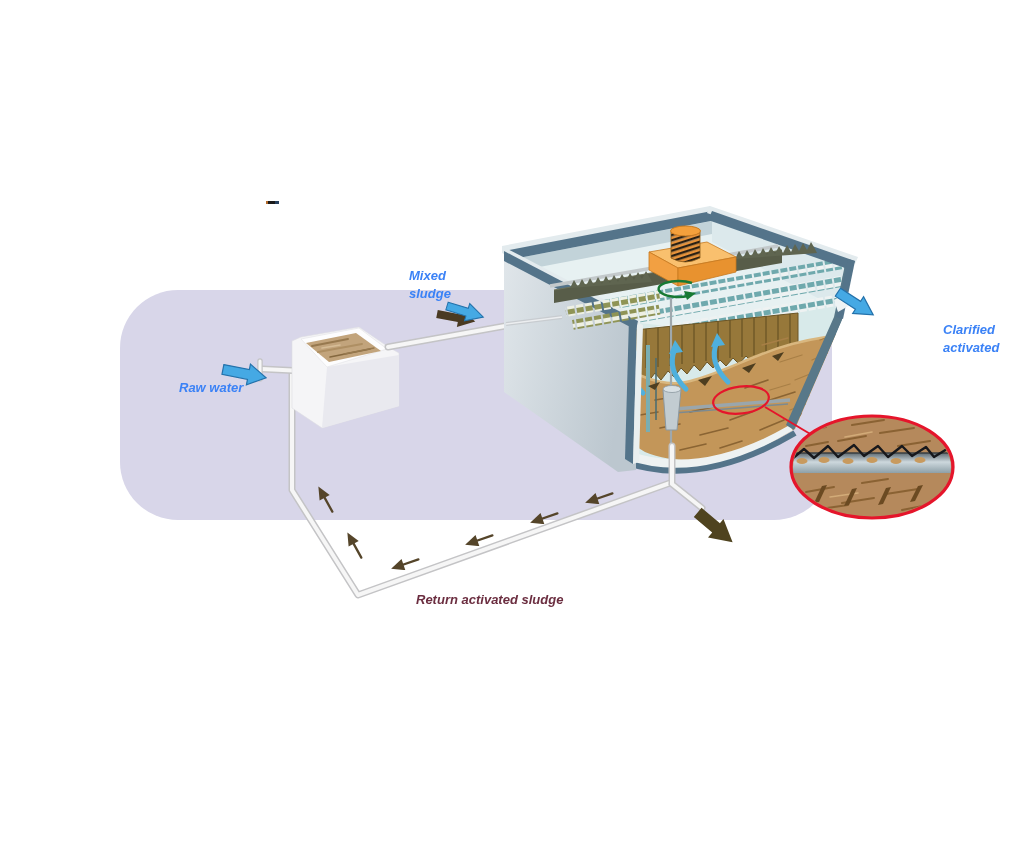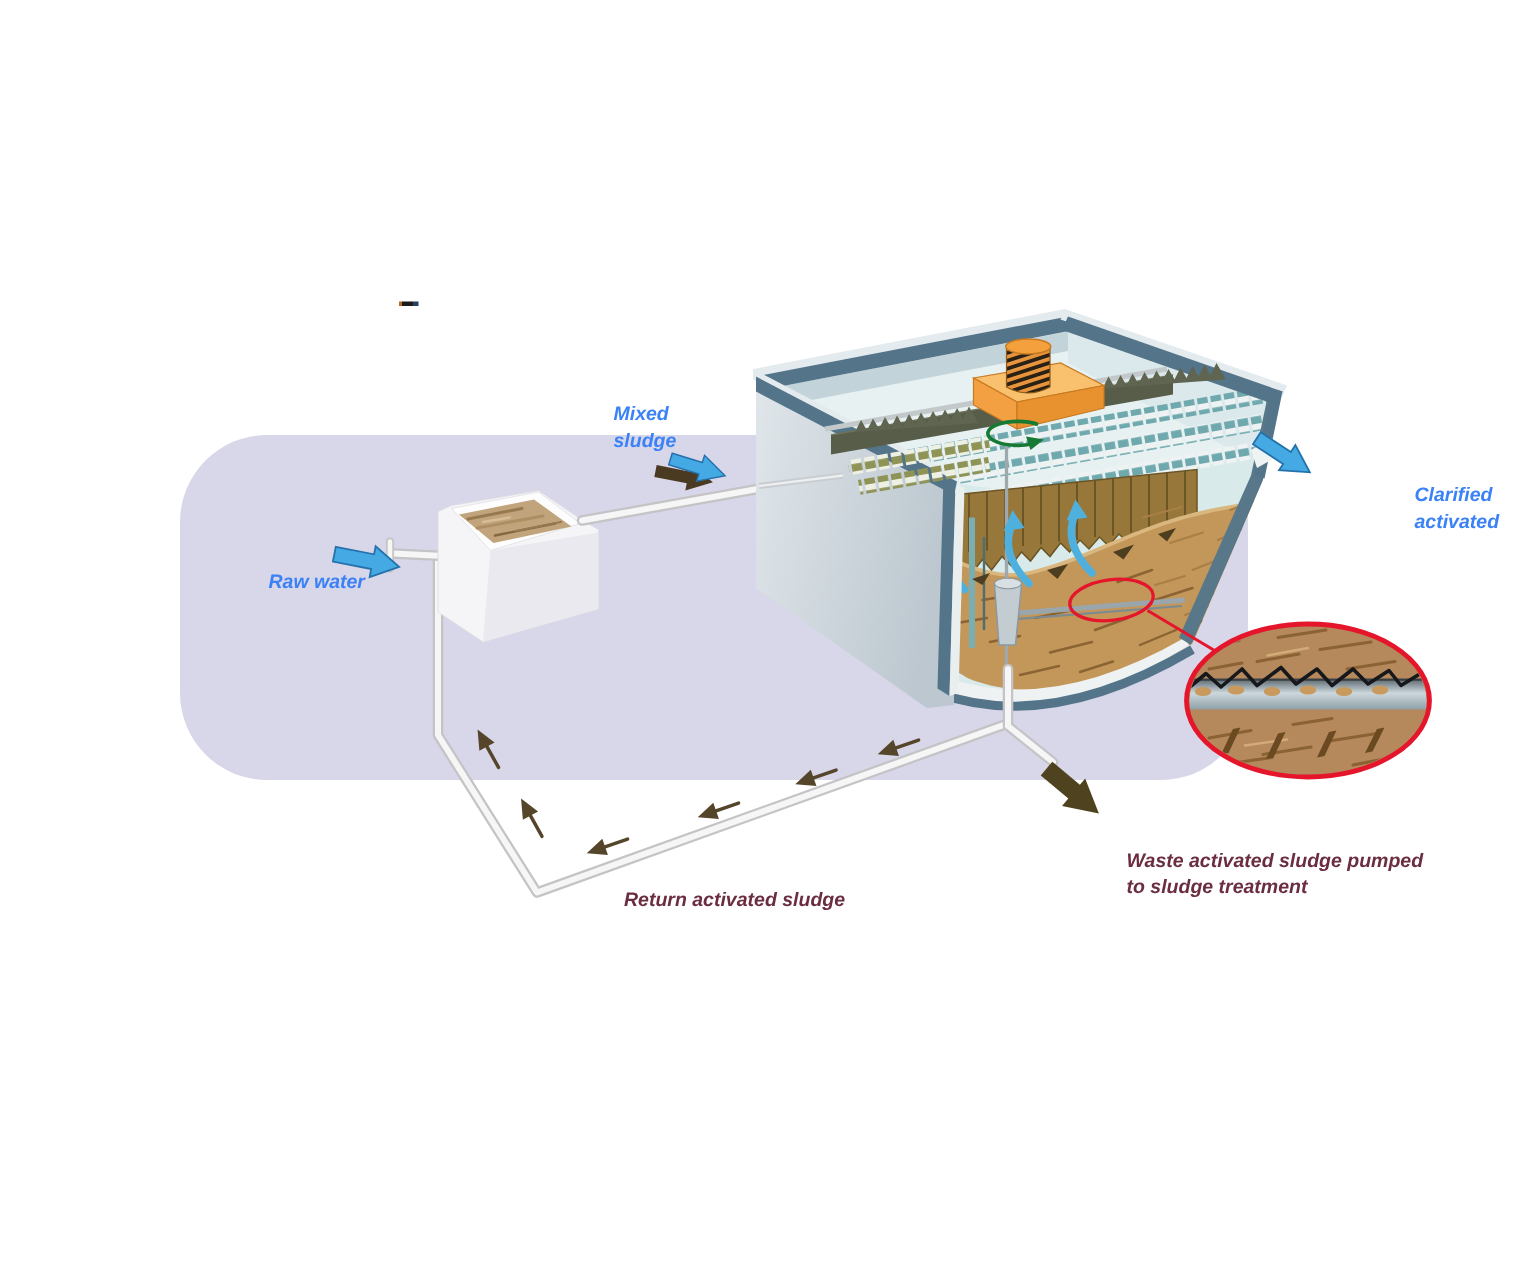--- a/index.html
+++ b/index.html
@@ -310,18 +310,14 @@
 <div class="lbl it" style="left:409px;top:267px;line-height:18px;">
   <span>Mixed</span>
   <span>sludge</span>
 </div>
 <div class="lbl it" style="left:179px;top:356px;margin-top:24px;">Raw water</div>
 <div class="lbl it" style="left:902px;top:321px;line-height:18px;margin-left:41px;">
   <span>Clarified</span>
   <span>activated</span>
 </div>
 <div class="lbl maroon" style="left:416px;top:592px;">Return activated sludge</div>
-<div class="lbl maroon" style="left:751px;top:565px;line-height:17px;">
-  <span>Waste activated sludge pumped</span>
-  <span>to sludge treatment</span>
+
 </div>
 
-</div>
-
 </body></html>

